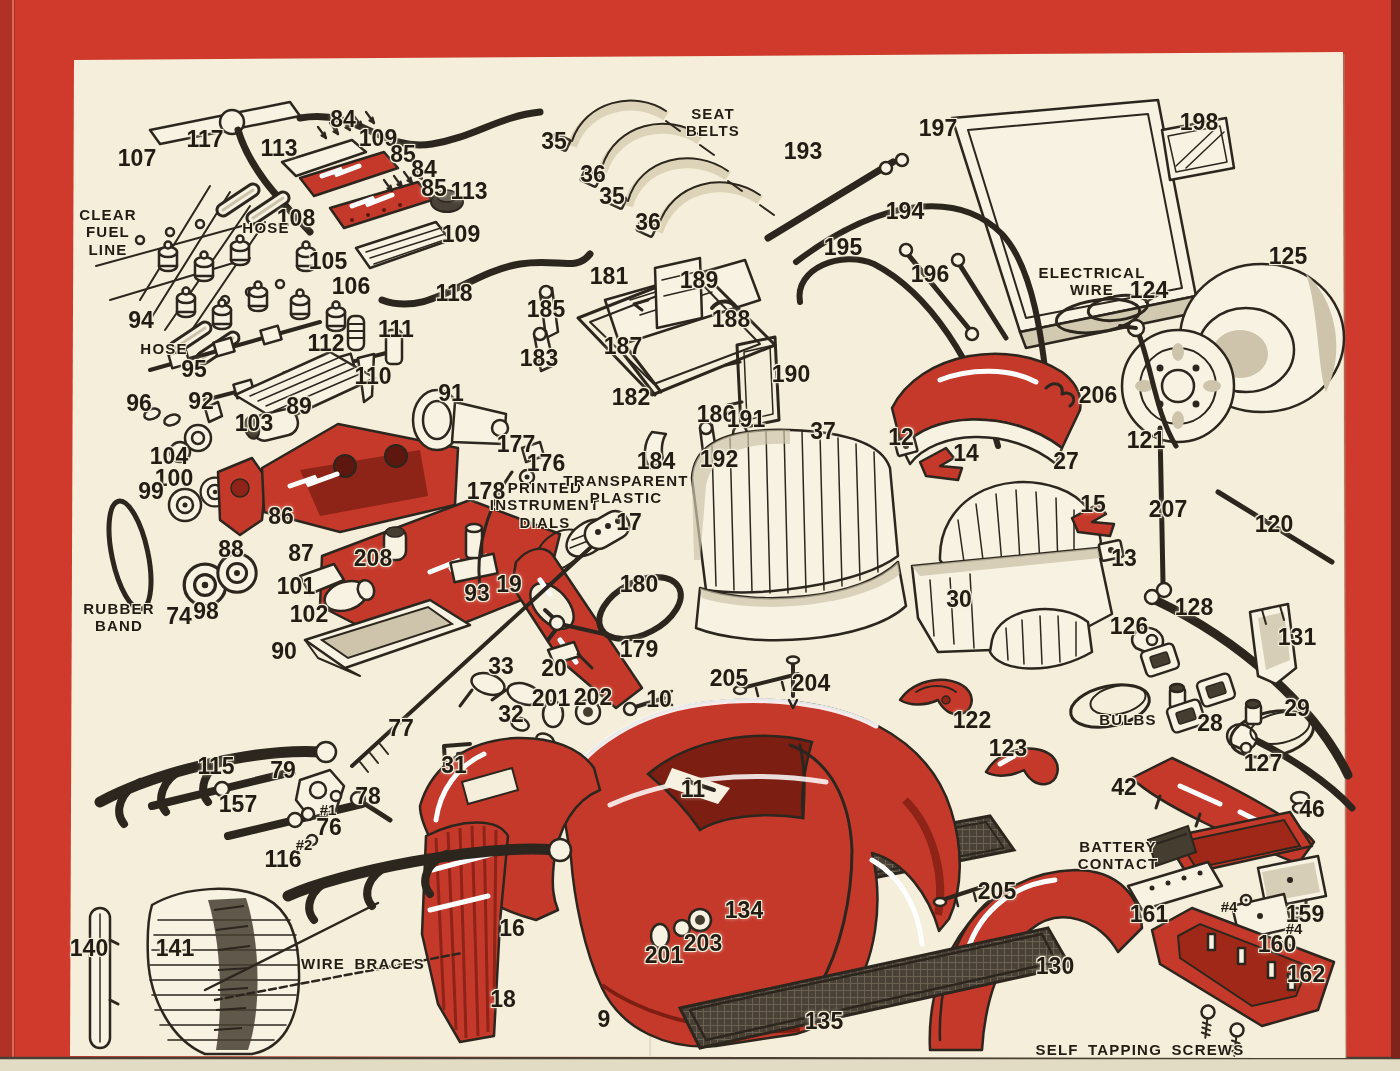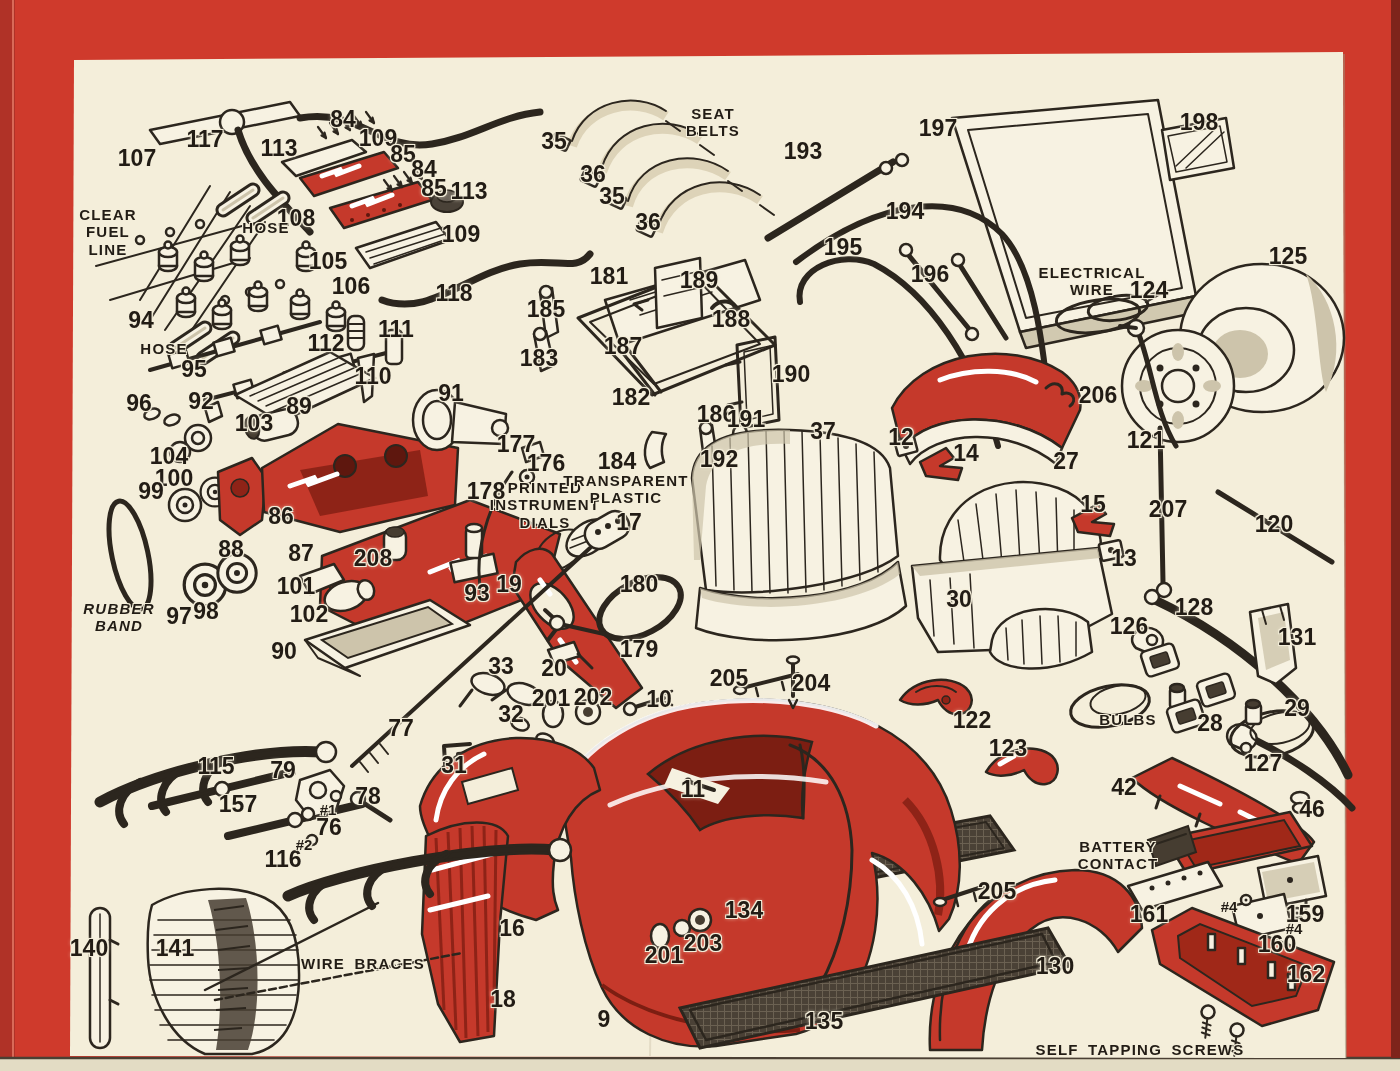--- a/index.html
+++ b/index.html
@@ -672,21 +672,21 @@
       <span class="plabel" style="left: 451px; top: 393px;">91</span>
       <span class="plabel" style="left: 169px; top: 456px;">104</span>
       <span class="plabel" style="left: 174px; top: 478px;">100</span>
       <span class="plabel" style="left: 151px; top: 491px;">99</span>
       <span class="plabel" style="left: 281px; top: 516px;">86</span>
       <span class="plabel" style="left: 231px; top: 549px;">88</span>
       <span class="plabel" style="left: 301px; top: 553px;">87</span>
       <span class="plabel" style="left: 373px; top: 558px;">208</span>
       <span class="plabel" style="left: 296px; top: 586px;">101</span>
       <span class="plabel" style="left: 309px; top: 614px;">102</span>
-      <span class="plabel" style="left: 179px; top: 616px;">97</span>
+      <span class="plabel" style="left: 179px; top: 616px;">74</span>
       <span class="plabel" style="left: 206px; top: 611px;">98</span>
       <span class="plabel" style="left: 284px; top: 651px;">90</span>
       <span class="plabel" style="left: 477px; top: 593px;">93</span>
       <span class="plabel" style="left: 516px; top: 444px;">177</span>
       <span class="plabel" style="left: 546px; top: 463px;">176</span>
       <span class="plabel" style="left: 486px; top: 491px;">178</span>
       <span class="plabel" style="left: 509px; top: 584px;">19</span>
       <span class="plabel" style="left: 629px; top: 522px;">17</span>
       <span class="plabel" style="left: 639px; top: 584px;">180</span>
       <span class="plabel" style="left: 639px; top: 649px;">179</span>
@@ -704,21 +704,21 @@
       <span class="plabel" style="left: 609px; top: 276px;">181</span>
       <span class="plabel" style="left: 699px; top: 280px;">189</span>
       <span class="plabel" style="left: 731px; top: 319px;">188</span>
       <span class="plabel" style="left: 546px; top: 309px;">185</span>
       <span class="plabel" style="left: 539px; top: 358px;">183</span>
       <span class="plabel" style="left: 623px; top: 346px;">187</span>
       <span class="plabel" style="left: 631px; top: 397px;">182</span>
       <span class="plabel" style="left: 791px; top: 374px;">190</span>
       <span class="plabel" style="left: 716px; top: 414px;">186</span>
       <span class="plabel" style="left: 746px; top: 419px;">191</span>
-      <span class="plabel" style="left: 617px; top: 461px;">184</span>
+      <span class="plabel" style="left: 656px; top: 461px;">184</span>
       <span class="plabel" style="left: 719px; top: 459px;">192</span>
       <span class="plabel" style="left: 823px; top: 431px;">37</span>
       <span class="plabel" style="left: 803px; top: 151px;">193</span>
       <span class="plabel" style="left: 905px; top: 211px;">194</span>
       <span class="plabel" style="left: 843px; top: 247px;">195</span>
       <span class="plabel" style="left: 930px; top: 274px;">196</span>
       <span class="plabel" style="left: 938px; top: 128px;">197</span>
       <span class="plabel" style="left: 1199px; top: 122px;">198</span>
       <span class="plabel" style="left: 1149px; top: 290px;">124</span>
       <span class="plabel" style="left: 1288px; top: 256px;">125</span>
@@ -792,21 +792,21 @@
       </div>
       <div class="annot" style="left: 545px; top: 505px;">
         <div>PRINTED</div>
         <div>INSTRUMENT</div>
         <div>DIALS</div>
       </div>
       <div class="annot" style="left: 626px; top: 489px;">
         <div>TRANSPARENT</div>
         <div>PLASTIC</div>
       </div>
-      <div class="annot" style="left: 119px; top: 617px; font-style: italic;">
+      <div class="annot" style="left: 119px; top: 617px;">
         <div>RUBBER</div>
         <div>BAND</div>
       </div>
       <div class="annot" style="left: 1128px; top: 720px;">
         <div>BULBS</div>
       </div>
       <div class="annot" style="left: 1118px; top: 855px;">
         <div>BATTERY</div>
         <div>CONTACT</div>
       </div>

